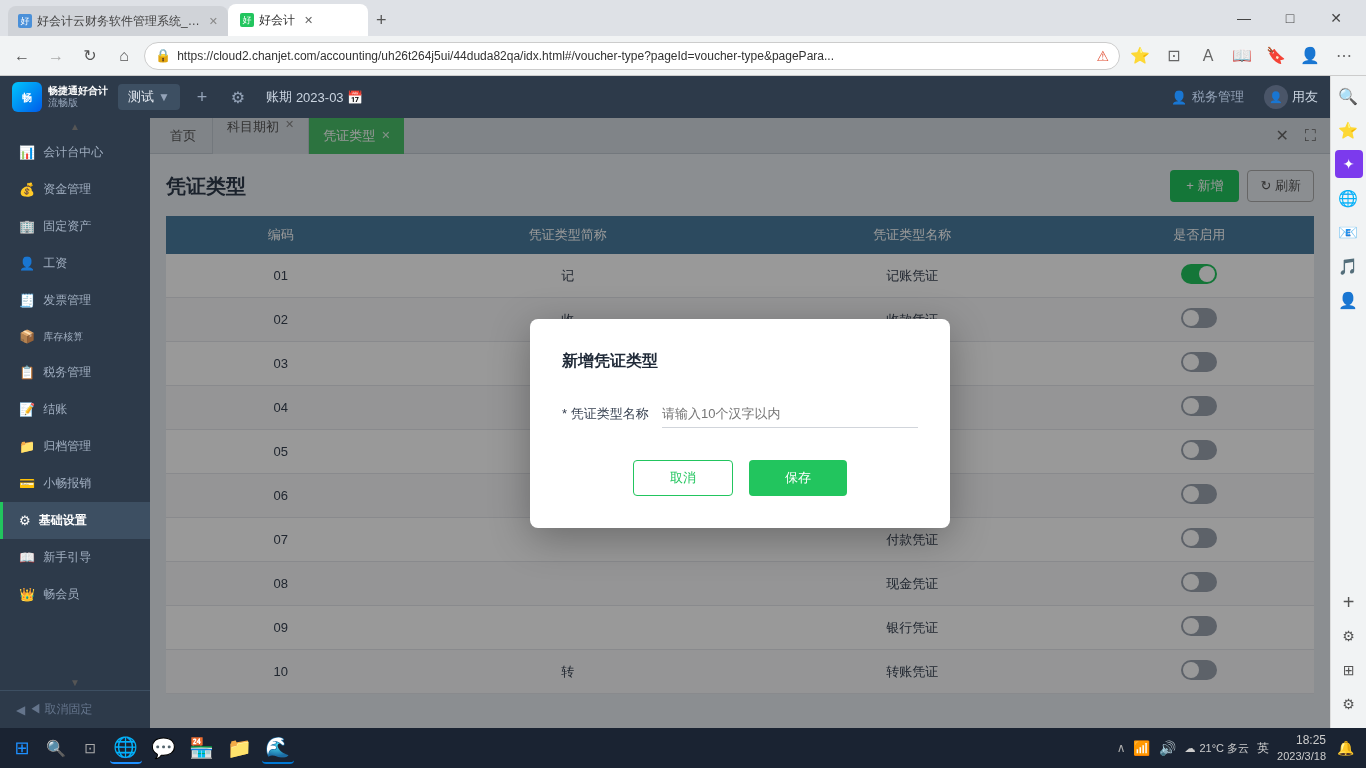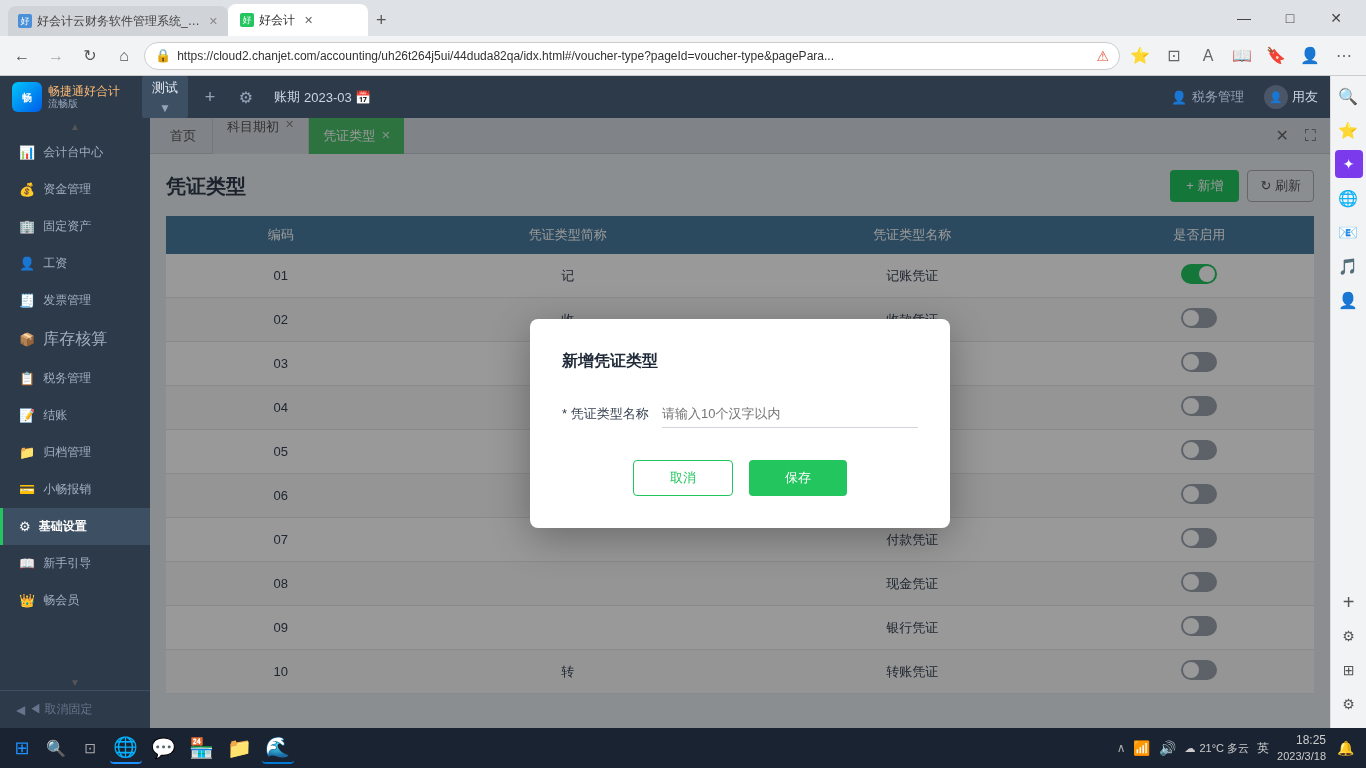--- a/index.html
+++ b/index.html
@@ -71,25 +71,25 @@
 </div>
 
 <div style="position:absolute;left:0;top:76px;right:36px;bottom:40px;display:flex;flex-direction:column;">
 
   <div style="background:#2d3a4a;height:42px;display:flex;align-items:center;padding:0 12px;gap:8px;color:white;flex-shrink:0;">
     <div style="display:flex;align-items:center;gap:6px;">
       <div style="width:30px;height:30px;background:linear-gradient(135deg,#00c6fb,#005bea);border-radius:6px;display:flex;align-items:center;justify-content:center;font-size:10px;color:white;font-weight:bold;flex-direction:column;line-height:1.1;">
         <span>畅</span>
       </div>
       <div>
-        <div style="color:#fdba74;font-size:12px;font-weight:normal;line-height:1.2;">畅捷通好合计</div>
+        <div style="color:#ffffff;font-size:10px;font-weight:bold;line-height:1.2;">畅捷通好合计</div>
         <div style="font-size:10px;color:#94a3b8;line-height:1.2;">流畅版</div>
       </div>
     </div>
-    <div style="display:flex;align-items:center;gap:4px;background:#3d4f62;border-radius:4px;padding:4px 10px;cursor:pointer;margin-left:14px;flex-direction:column;">
+    <div style="display:flex;align-items:center;gap:4px;background:#3d4f62;border-radius:4px;padding:4px 10px;cursor:pointer;margin-left:2px;">
       <span style="font-size:13px;color:#e2e8f0;">测试</span>
       <span style="color:#94a3b8;font-size:12px;">▼</span>
     </div>
     <button style="background:none;border:none;color:#94a3b8;cursor:pointer;font-size:18px;width:28px;height:28px;display:flex;align-items:center;justify-content:center;">+</button>
     <button style="background:none;border:none;color:#94a3b8;cursor:pointer;font-size:16px;width:28px;height:28px;display:flex;align-items:center;justify-content:center;">⚙</button>
     <div style="display:flex;align-items:center;gap:4px;color:#cbd5e1;font-size:13px;margin-left:6px;">
       <span>账期</span>
       <span>2023-03</span>
       <span style="cursor:pointer;">📅</span>
     </div>
@@ -125,21 +125,21 @@
         <div style="display:flex;align-items:center;gap:8px;padding:10px 16px;cursor:pointer;font-size:13px;color:#a0aec0;border-left:3px solid transparent;">
           <span>👤</span>
           <span style="font-size:12px;">工资</span>
         </div>
         <div style="display:flex;align-items:center;gap:8px;padding:10px 16px;cursor:pointer;font-size:13px;color:#a0aec0;border-left:3px solid transparent;">
           <span>🧾</span>
           <span style="font-size:12px;">发票管理</span>
         </div>
         <div style="display:flex;align-items:center;gap:8px;padding:10px 16px;cursor:pointer;font-size:13px;color:#a0aec0;border-left:3px solid transparent;">
           <span>📦</span>
-          <span style="font-size:16px;font-family:Liberation Serif, serif;">库存核算</span>
+          <span style="font-size:10px;font-family:Liberation Serif, serif;">库存核算</span>
         </div>
         <div style="display:flex;align-items:center;gap:8px;padding:10px 16px;cursor:pointer;font-size:13px;color:#a0aec0;border-left:3px solid transparent;">
           <span>📋</span>
           <span style="font-size:12px;">税务管理</span>
         </div>
         <div style="display:flex;align-items:center;gap:8px;padding:10px 16px;cursor:pointer;font-size:13px;color:#a0aec0;border-left:3px solid transparent;">
           <span>📝</span>
           <span style="font-size:12px;">结账</span>
         </div>
         <div style="display:flex;align-items:center;gap:8px;padding:10px 16px;cursor:pointer;font-size:13px;color:#a0aec0;border-left:3px solid transparent;">

